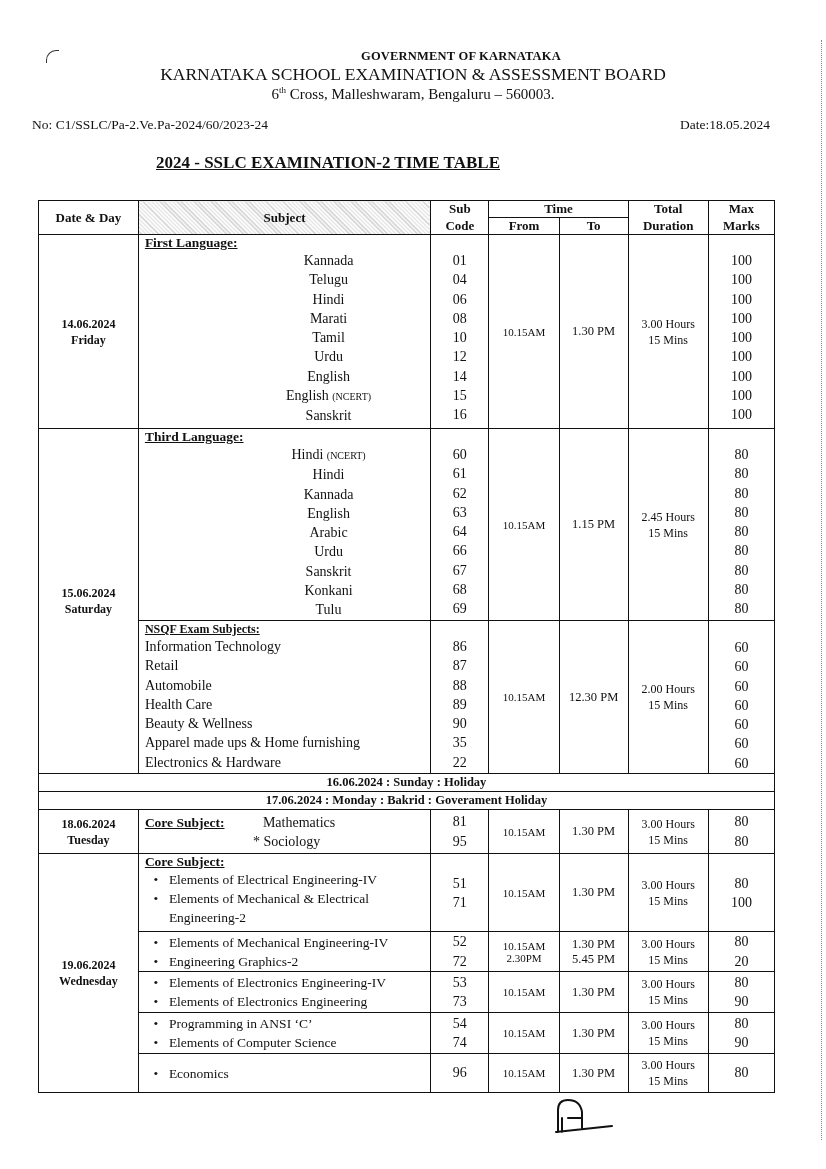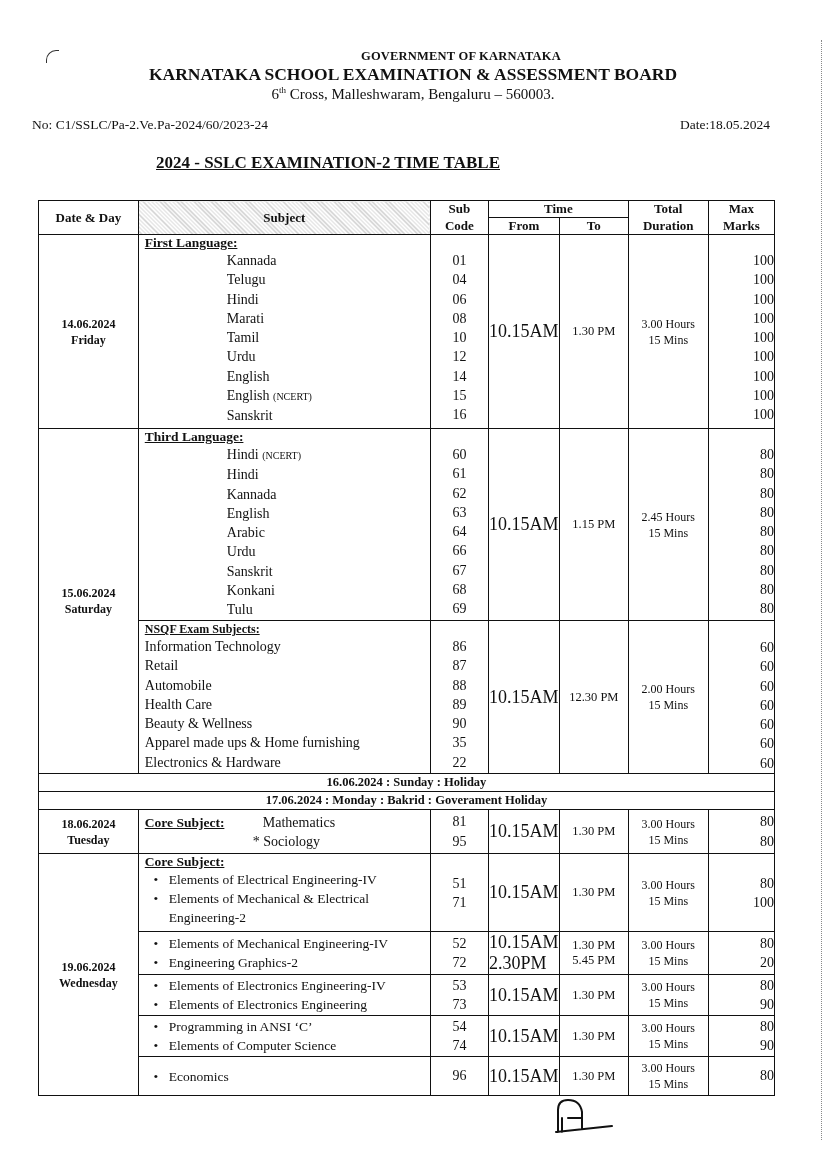--- a/index.html
+++ b/index.html
@@ -2,48 +2,48 @@
 <html><head>
 <meta charset="utf-8">
 <style>
   html, body { margin: 0; padding: 0; background: #ffffff; }
   body {
     width: 826px; height: 1169px; position: relative; overflow: hidden;
     font-family: "Liberation Serif", "DejaVu Serif", serif; color: #111;
   }
   .header { position: absolute; left: 0; width: 826px; text-align: center; }
   .gov { top: 49px; font-size: 12.5px; font-weight: bold; letter-spacing: 0.2px; margin-left: 48px; }
-  .board { top: 64px; font-size: 17.5px; font-weight: bold; }
+  .board { top: 64px; font-size: 17.5px; font-weight: normal; }
   .addr { top: 85px; font-size: 15px; }
   .addr sup { font-size: 9px; }
   .refno { position: absolute; left: 32px; top: 117px; font-size: 13.5px; }
   .date { position: absolute; right: 56px; top: 117px; font-size: 13.5px; }
   .title { position: absolute; left: 0; width: 656px; top: 153px; text-align: center;
            font-size: 17px; font-weight: bold; }
   .title span { text-decoration: underline; }
   .corner-mark { position: absolute; left: 46px; top: 50px; width: 12px; height: 12px;
                  border-left: 1.5px solid #333; border-top: 1.5px solid #333; border-radius: 10px 0 0 0; }
   .right-edge { position: absolute; right: 3px; top: 40px; width: 1px; height: 1100px;
                 border-left: 1px dotted #888; }
 
   table.tt { position: absolute; left: 38px; top: 200px; width: 737px;
              border-collapse: collapse; font-size: 14px; }
   table.tt td, table.tt th { border: 1px solid #111; padding: 0; vertical-align: middle; }
   table.tt th { font-weight: bold; font-size: 13px; line-height: 16px; text-align: center; }
   .c-date { width: 100px; text-align: center; font-weight: bold; font-size: 12px; line-height: 16px; }
   .c-subj { width: 294px; }
   .c-code { width: 58px; text-align: center; }
-  .c-from { width: 70px; text-align: left; font-size: 18px; }
+  .c-from { width: 70px; text-align: center; font-size: 11px; }
   .c-to { width: 69px; text-align: center; font-size: 12.5px; }
   .c-dur { width: 80px; text-align: center; font-size: 12px; line-height: 16px; }
-  .c-marks { width: 66px; text-align: right; }
+  .c-marks { width: 66px; text-align: center; }
   .subj-hdr { background: repeating-linear-gradient(45deg, #fff 0 2px, #ccc 2px 3px); }
   .sec-title { font-weight: bold; text-decoration: underline; font-size: 13.5px; padding-left: 6px; line-height: 16px; }
   .lines div { line-height: 19.3px; }
-  .indent div.s { padding-left: 88px; }
+  .indent div.s { padding-left: 88px; text-align: center; }
   .plain div.s { padding-left: 6px; }
   .small-caps { font-size: 10px; }
   .stack div { line-height: 19.3px; }
   .holiday { text-align: center; font-weight: bold; font-size: 12.5px; line-height: 17px; }
   .bul { display: flex; font-size: 13.5px; line-height: 19px; }
   .bul .dot { width: 26px; text-align: center; flex: none; padding-left: 4px; }
   .bul .txt { flex: 1; }
   .core-row { display: flex; font-size: 14px; line-height: 19px; padding-left: 6px; }
   .core-row .lbl { width: 118px; font-weight: bold; text-decoration: underline; font-size: 13.5px; }
   .signature { position: absolute; left: 552px; top: 1098px; width: 80px; height: 40px; }

